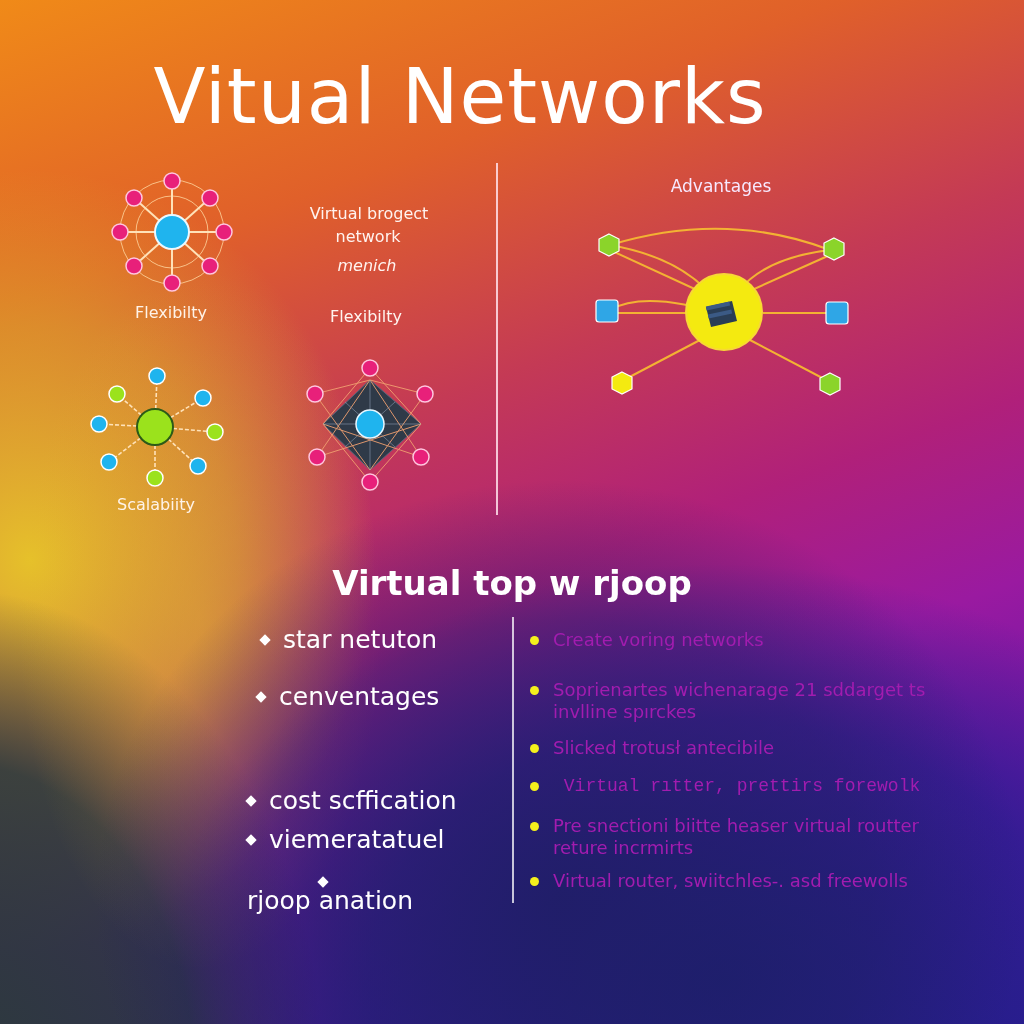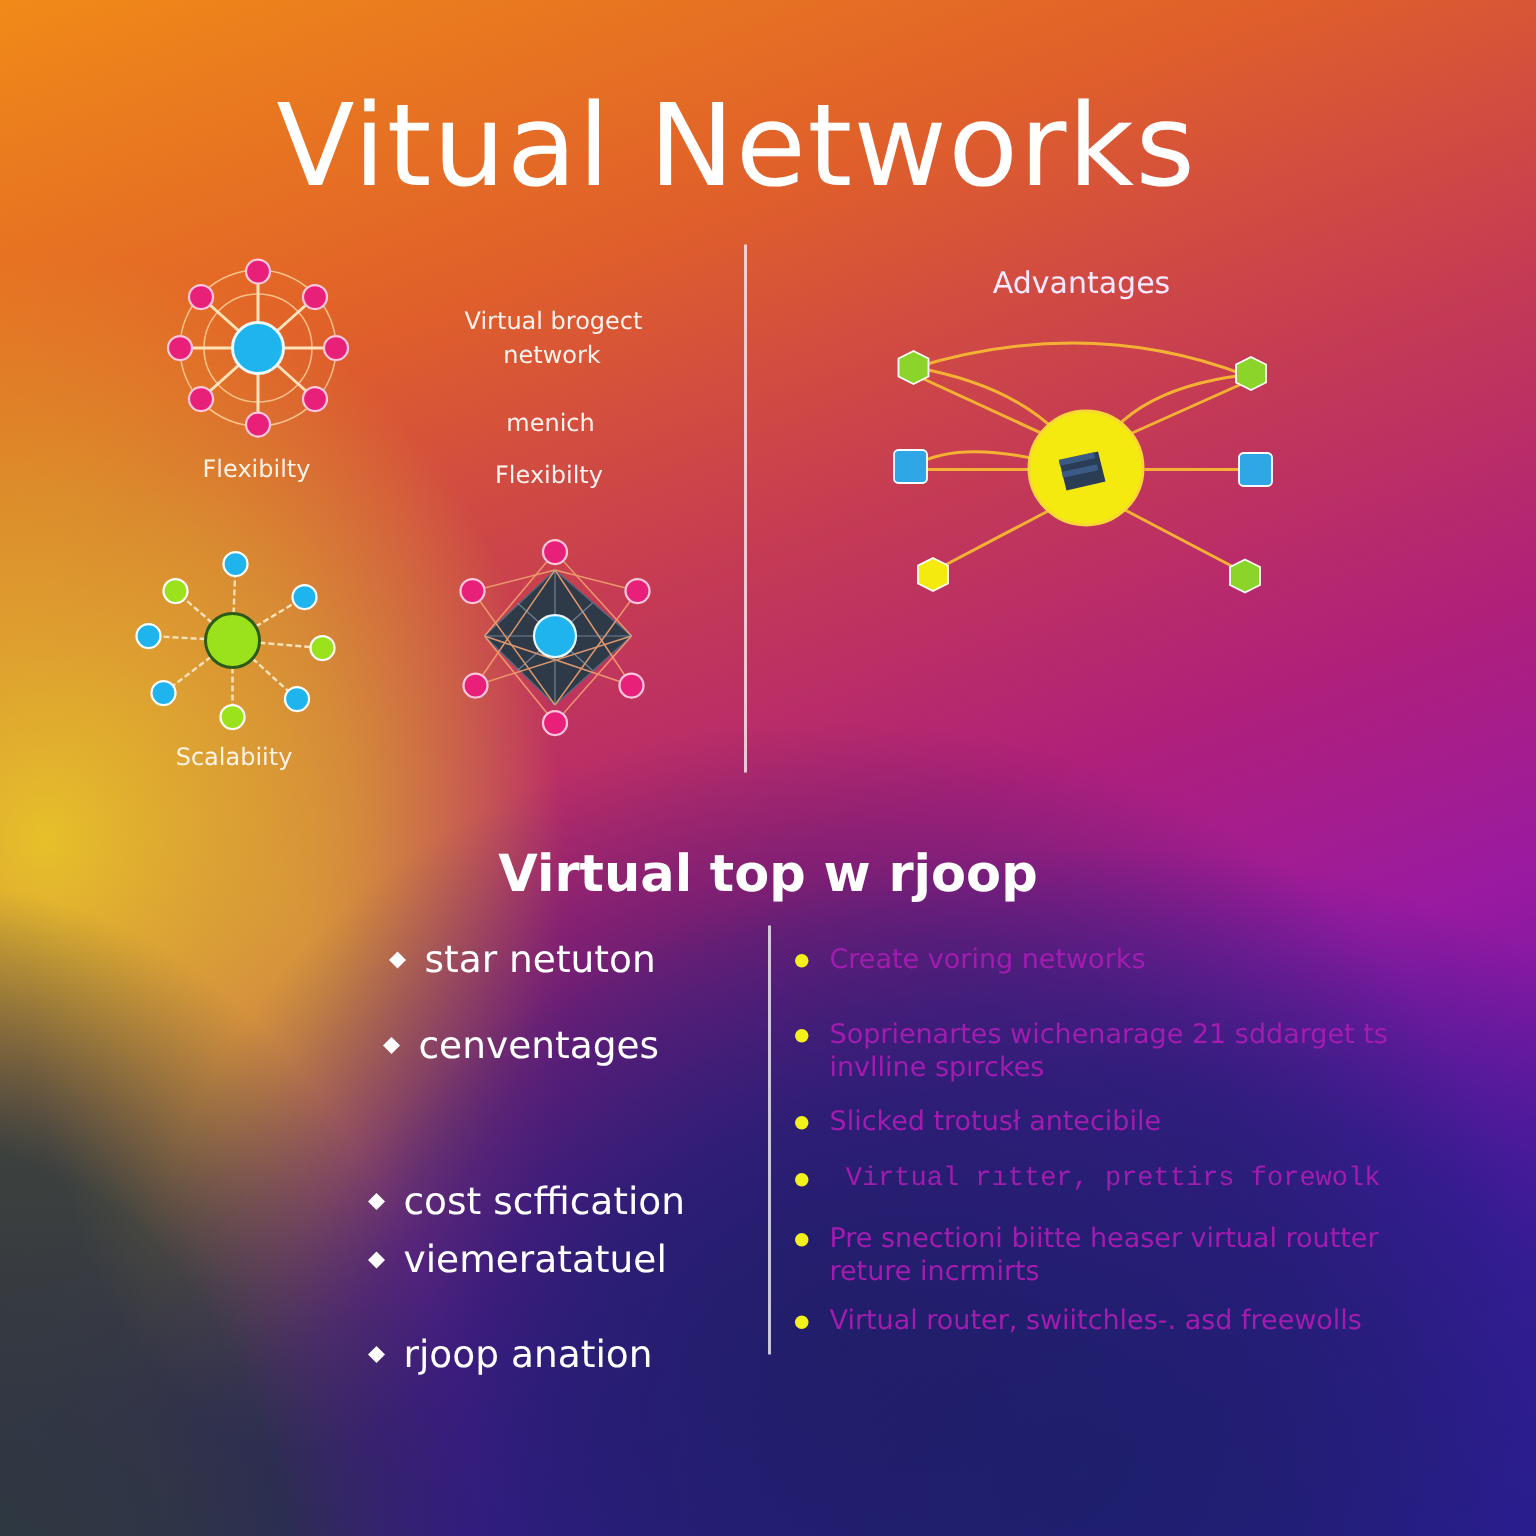--- a/index.html
+++ b/index.html
@@ -14,21 +14,21 @@
         linear-gradient(160deg, #f08a18 0%, #e0602a 22%, #c43a55 40%, #b0207a 55%, #9a1aa0 68%, #6a16a8 82%, #3a1a9a 100%);
     }
     .bg-overlay {
       position: absolute; inset: 0; pointer-events: none;
       background:
         radial-gradient(ellipse 620px 560px at 560px 900px, rgba(30,30,100,0.85) 0%, rgba(30,30,100,0.45) 50%, rgba(0,0,0,0) 75%),
         radial-gradient(ellipse 260px 500px at 200px 620px, rgba(230,190,40,0.35) 0%, rgba(0,0,0,0) 70%);
     }
     .title {
       position: absolute; top: 52px; left: 0; width: 920px; text-align: center;
-      font-size: 76px; font-weight: 400; letter-spacing: 1px; color: #fff; padding-left: 31px;
+      font-size: 76px; font-weight: 400; letter-spacing: 1px; color: #fff;
     }
     .divider-top {
       position: absolute; left: 496px; top: 163px; width: 2px; height: 352px;
       background: rgba(255,225,235,0.85);
     }
     .divider-bottom {
       position: absolute; left: 512px; top: 617px; width: 2px; height: 286px;
       background: rgba(255,255,255,0.75);
     }
     .label { position: absolute; font-size: 16px; color: #fff3e8; white-space: nowrap; }
@@ -89,21 +89,21 @@
     <circle cx="72" cy="118" r="8"></circle>
     <circle cx="34" cy="101" r="8"></circle>
     <circle cx="20" cy="67" r="8"></circle>
     <circle cx="34" cy="33" r="8"></circle>
   </g>
 </svg>
 <div class="label center" style="left:171px;top:303px;">Flexibilty</div>
 
 <div class="desc-line" style="left:369px;top:204px;">Virtual brogect</div>
 <div class="desc-line" style="left:368px;top:227px;">network</div>
-<div class="desc-line" style="left:367px;top:272px;">menich</div>
+<div class="desc-line" style="left:367px;top:256px;font-style:italic;">menich</div>
 <div class="desc-line" style="left:366px;top:307px;">Flexibilty</div>
 
 <svg class="diagram" style="left:85px;top:360px;" width="150" height="135" viewBox="0 0 150 135">
   <g stroke="#ffe2b8" stroke-width="1.6" stroke-dasharray="4 2">
     <line x1="70" y1="67" x2="72" y2="16"></line>
     <line x1="70" y1="67" x2="118" y2="38"></line>
     <line x1="70" y1="67" x2="130" y2="72"></line>
     <line x1="70" y1="67" x2="113" y2="106"></line>
     <line x1="70" y1="67" x2="70" y2="118"></line>
     <line x1="70" y1="67" x2="24" y2="102"></line>
@@ -152,21 +152,21 @@
     <circle cx="20" cy="42" r="8"></circle>
     <circle cx="130" cy="42" r="8"></circle>
     <circle cx="22" cy="105" r="8"></circle>
     <circle cx="126" cy="105" r="8"></circle>
     <circle cx="75" cy="130" r="8"></circle>
   </g>
 </svg>
 
 <div class="divider-top"></div>
 
-<div class="label center" style="left:721px;top:176px;font-size:20px;color:#f7e9ff;">Advantages</div>
+<div class="label center" style="left:721px;top:176px;font-size:17px;color:#f7e9ff;">Advantages</div>
 <svg class="diagram" style="left:585px;top:220px;" width="280" height="190" viewBox="0 0 280 190">
   <g stroke="#f3b233" stroke-width="2" fill="none">
     <path d="M 25 25 Q 140 -10 245 30"></path>
     <path d="M 25 25 Q 110 40 140 95"></path>
     <path d="M 245 30 Q 160 40 140 95"></path>
     <path d="M 25 90 Q 60 70 140 95"></path>
     <line x1="25" y1="30" x2="138" y2="82"></line>
     <line x1="245" y1="35" x2="140" y2="82"></line>
     <line x1="25" y1="93" x2="102" y2="93"></line>
     <line x1="245" y1="93" x2="178" y2="93"></line>
@@ -201,21 +201,21 @@
     <span>cenventages</span>
   </div>
   <div class="left-item" style="left:2px;top:134px;margin-top:32px;">
     <span class="diamond"></span>
     <span>cost scffication</span>
   </div>
   <div class="left-item" style="left:2px;top:205px;">
     <span class="diamond"></span>
     <span>viemeratatuel</span>
   </div>
-  <div class="left-item" style="left:2px;top:268px;">
+  <div class="left-item" style="left:2px;top:258px;flex-direction:column;">
     <span class="diamond"></span>
     <span>rjoop anation</span>
   </div>
 </div>
 
 <div class="divider-bottom"></div>
 
 <div class="right-list">
   <div class="right-item" style="top:4px;">
     <span class="ydot"></span>

